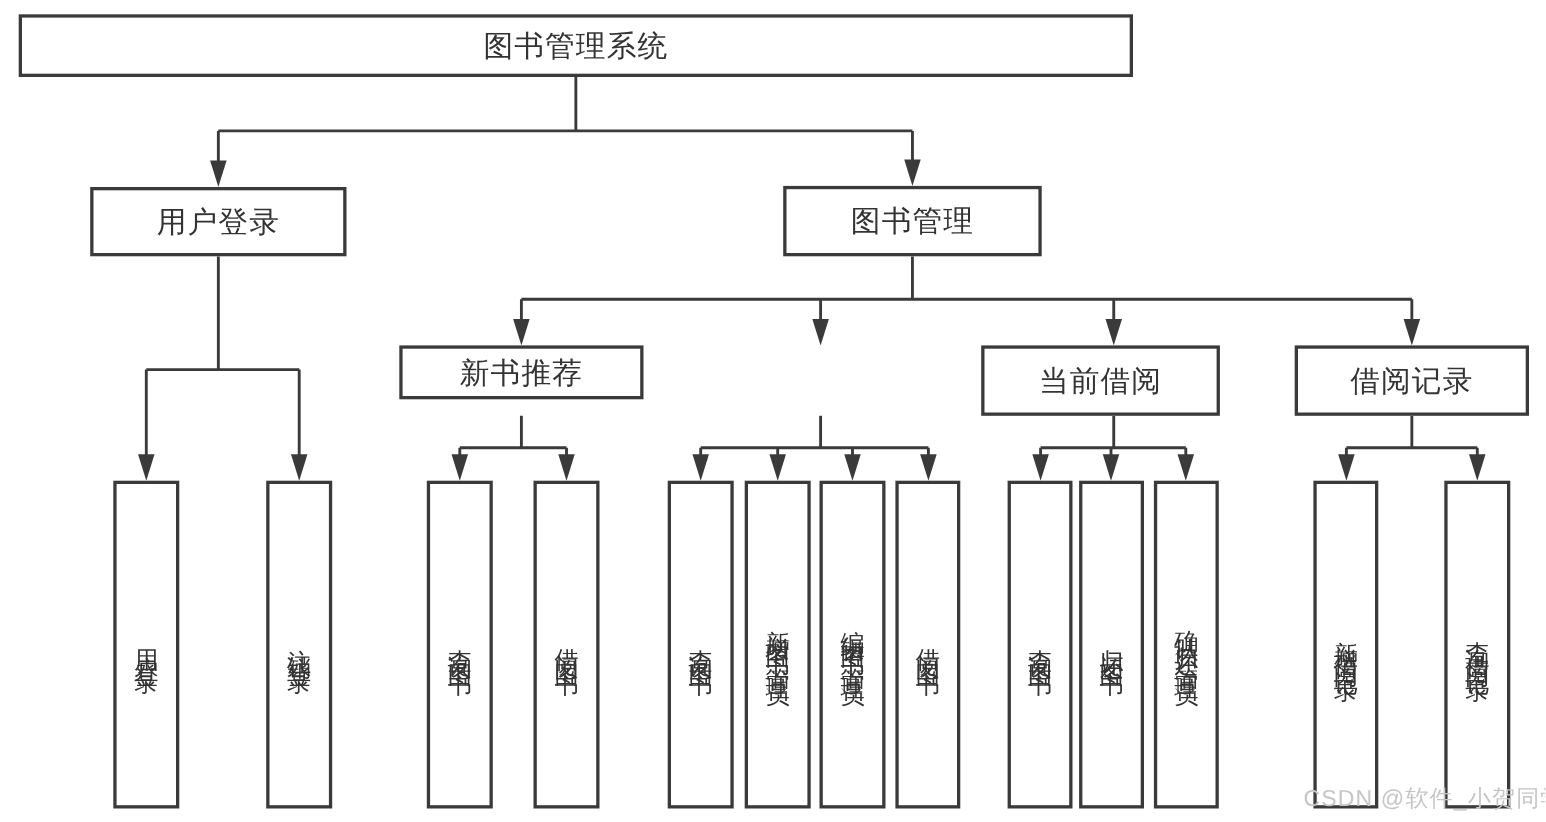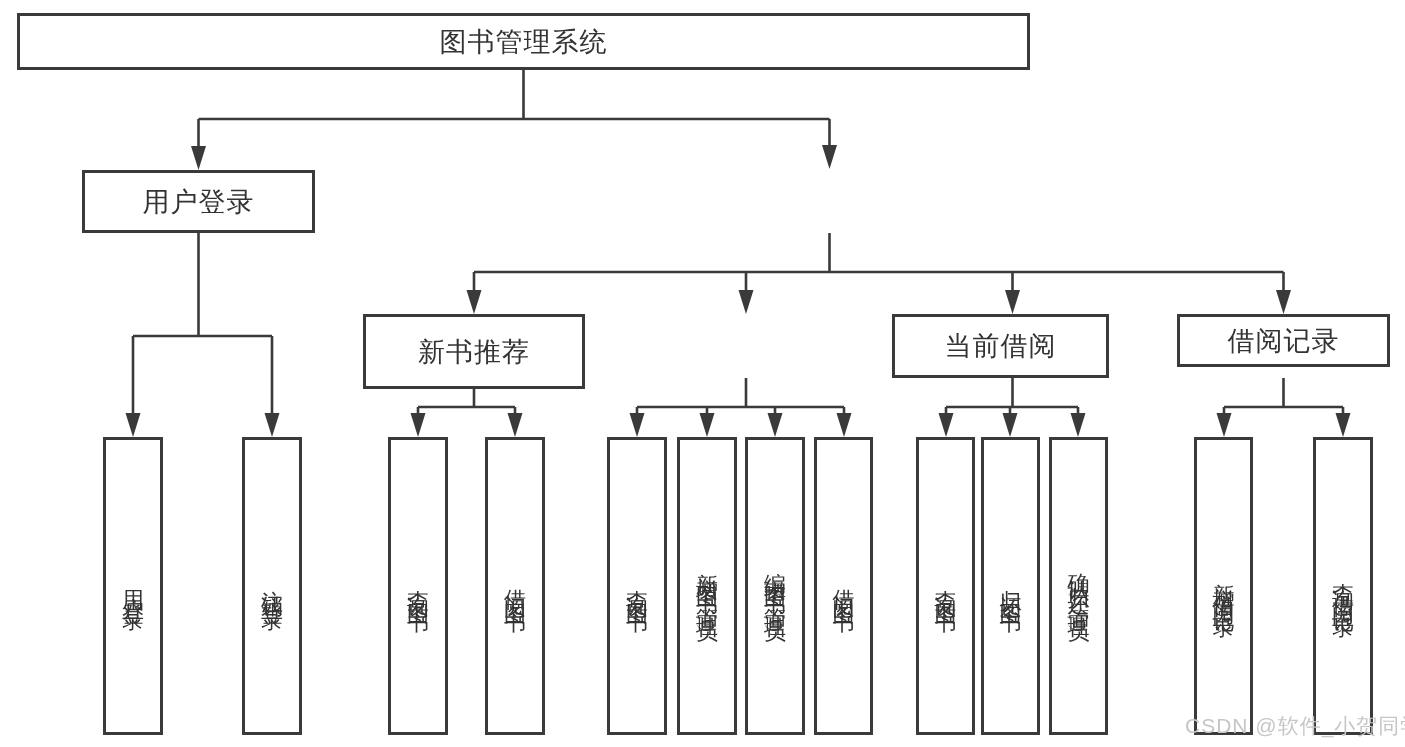--- a/index.html
+++ b/index.html
@@ -55,24 +55,24 @@
     font-size:22px;
     letter-spacing:7px;
     color:var(--text);
     white-space:nowrap;
     line-height:1;
   }
   
   .n-root   {left:17px;  top:13px;  width:1013px; height:57px;}
   .n-login  {left:82px;  top:170px; width:233px;  height:63px;}
   .n-mgmt   {left:712px; top:169px; width:235px;  height:64px;}
-  .n-new    {left:363px; top:314px; width:222px;  height:75px;}
+  .n-new    {left:363px; top:314px; width:222px;  height:49px;}
   .n-borrow {left:637px; top:314px; width:218px;  height:64px;}
   .n-current{left:892px; top:314px; width:217px;  height:64px;}
-  .n-records{left:1177px;top:314px; width:213px;  height:53px;}
+  .n-records{left:1177px;top:314px; width:213px;  height:64px;}
   
   .lf-1a{left:103px; width:60px;}
   .lf-1b{left:242px; width:60px;}
   .lf-2a{left:388px; width:60px;}
   .lf-2b{left:485px; width:60px;}
   .lf-3a{left:607px; width:60px;}
   .lf-3b{left:677px; width:60px;}
   .lf-3c{left:745px; width:60px;}
   .lf-3d{left:814px; width:59px;}
   .lf-4a{left:916px; width:59px;}
@@ -127,20 +127,21 @@
     <polygon points="1070.5,413 1085.5,413 1078,437"></polygon>
 
     <path d="M1283.5 378 V407 M1224 407 H1343 M1224 407 V414 M1343 407 V414"></path>
     <polygon points="1216.5,413 1231.5,413 1224,437"></polygon>
     <polygon points="1335.5,413 1350.5,413 1343,437"></polygon>
   </svg>
 
   <div class="hbox n-root">图书管理系统</div>
 
   <div class="hbox n-login">用户登录</div>
+  <div class="hbox n-mgmt">图书管理</div>
 
   <div class="hbox n-new">新书推荐</div>
   <div class="hbox n-current">当前借阅</div>
   <div class="hbox n-records">借阅记录</div>
 
   <div class="vbox lf-1a">
     <span class="vtext">用户登录</span>
   </div>
   <div class="vbox lf-1b">
     <span class="vtext">注销登录</span>

